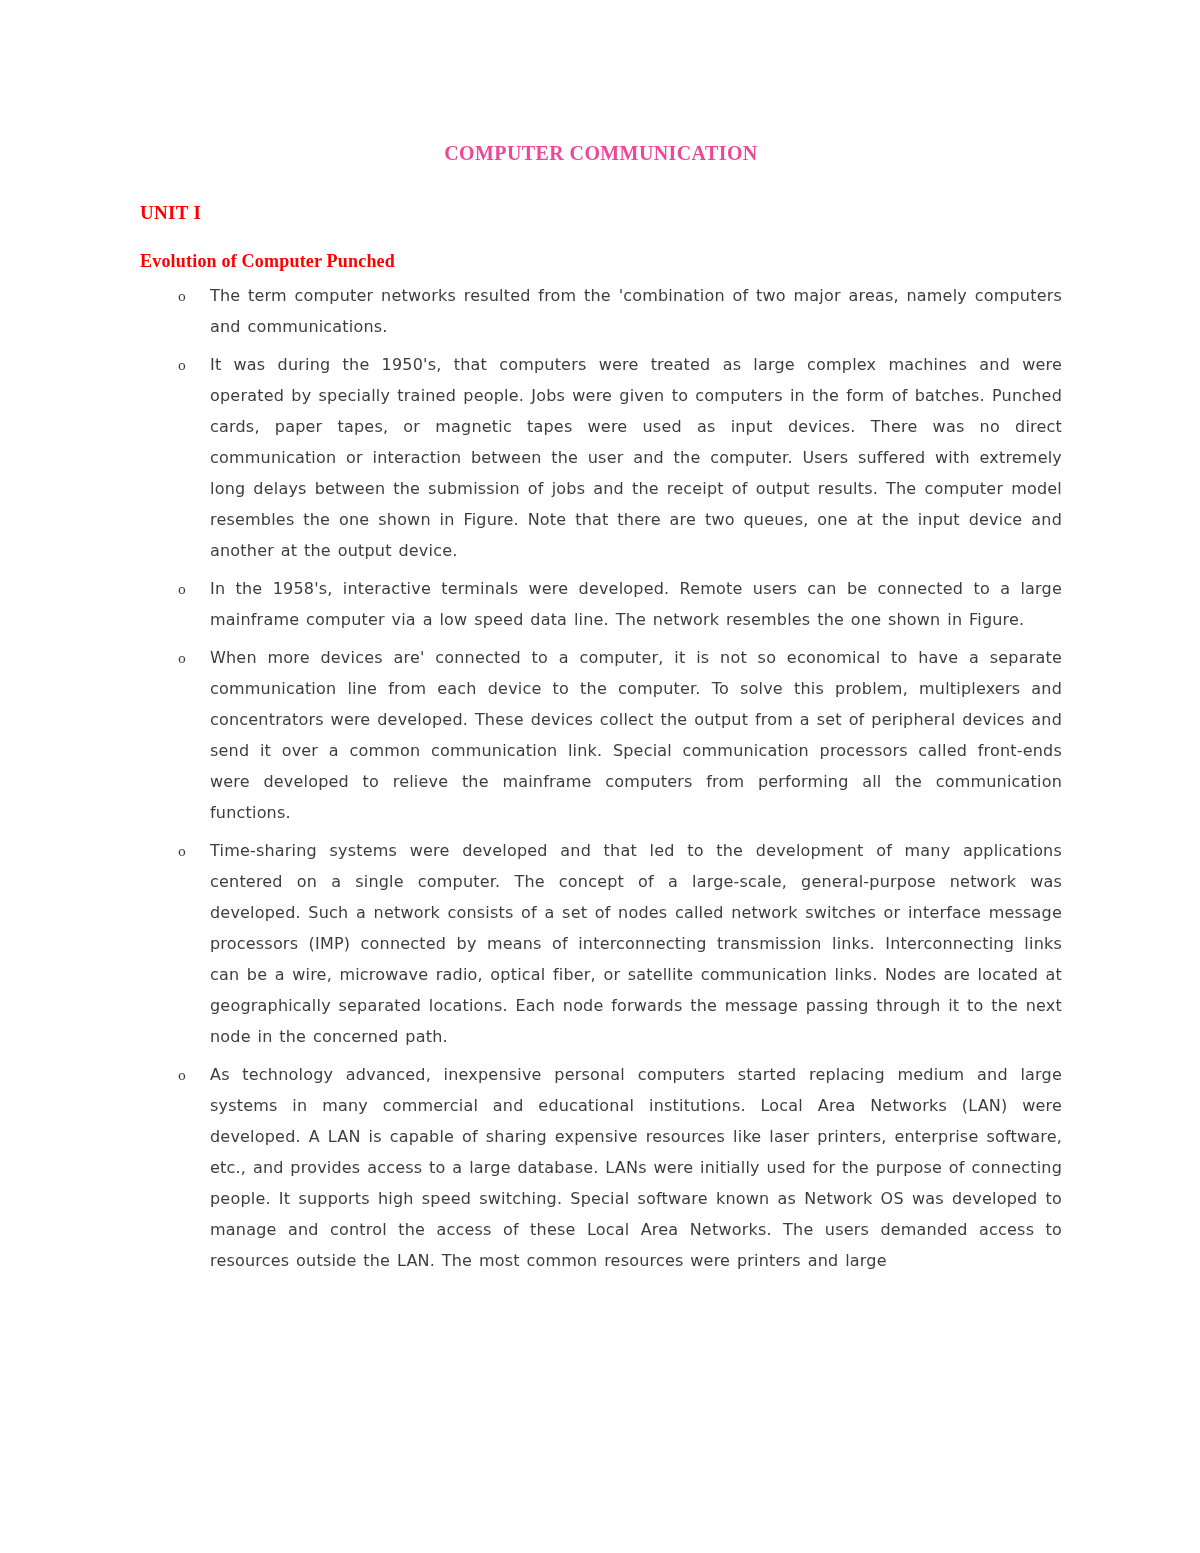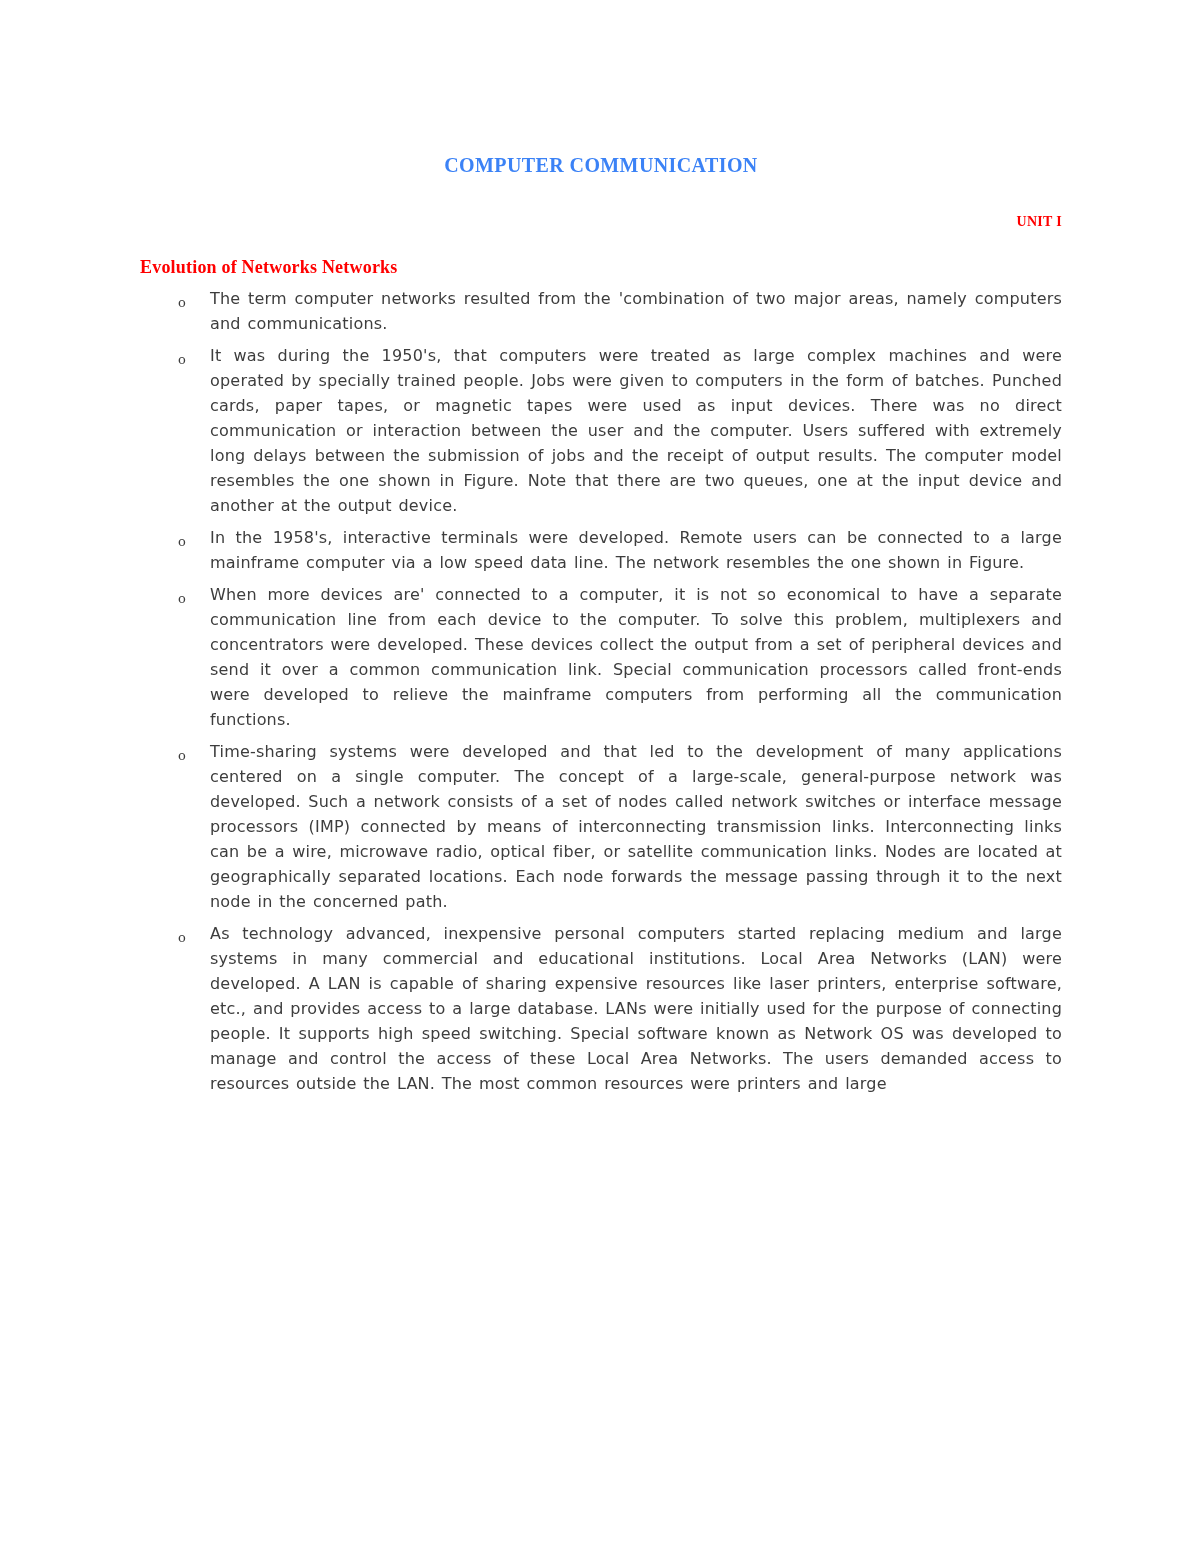--- a/index.html
+++ b/index.html
@@ -13,33 +13,33 @@
     height: 1553px;
     margin: 0 auto;
     background: #ffffff;
     box-sizing: border-box;
     padding: 138px 138px 0 140px;
     font-family: "DejaVu Sans", sans-serif;
     color: #3d3d3d;
     overflow: hidden;
   }
   .doc-title {
-    margin: 16px;
+    margin: 4px;
     text-align: center;
     font-family: "Liberation Serif", serif;
     font-size: 20px;
     font-weight: bold;
-    color: #3b82f6;
+    color: #ec4899;
     letter-spacing: 0.4px;
   }
   .doc-subtitle {
     margin: 37px 0 0 0;
-    text-align: right;
+    text-align: left;
     font-family: "Liberation Serif", serif;
-    font-size: 14px;
+    font-size: 19px;
     font-weight: bold;
     color: #ff0000;
     letter-spacing: 0.3px;
   }
   .section-heading {
     margin: 27px 0 8px 0;
     text-align: left;
     font-family: "Liberation Serif", serif;
     font-size: 18px;
     font-weight: bold;
@@ -64,36 +64,36 @@
     font-family: "DejaVu Serif", serif;
     font-size: 13px;
     line-height: 31px;
     color: #3d3d3d;
     padding-top: 1px;
   }
   .bullet-text {
     flex: 1 1 auto;
     text-align: justify;
     font-size: 16px;
-    line-height: 25px;
+    line-height: 31px;
     letter-spacing: 0.2px;
     word-spacing: 1.5px;
     color: #3d3d3d;
   }
 </style>
 </head>
 <body>
 
 <div class="page">
 
   <h1 class="doc-title">COMPUTER COMMUNICATION</h1>
 
   <h2 class="doc-subtitle">UNIT I</h2>
 
-  <h3 class="section-heading">Evolution of Networks Networks</h3>
+  <h3 class="section-heading">Evolution of Computer Punched</h3>
 
   <ul class="bullet-list">
 
     <li class="bullet-item">
       <span class="bullet-marker">o</span>
       <span class="bullet-text">The term computer networks resulted from the 'combination of two major areas, namely computers and communications.</span>
     </li>
 
     <li class="bullet-item">
       <span class="bullet-marker">o</span>

